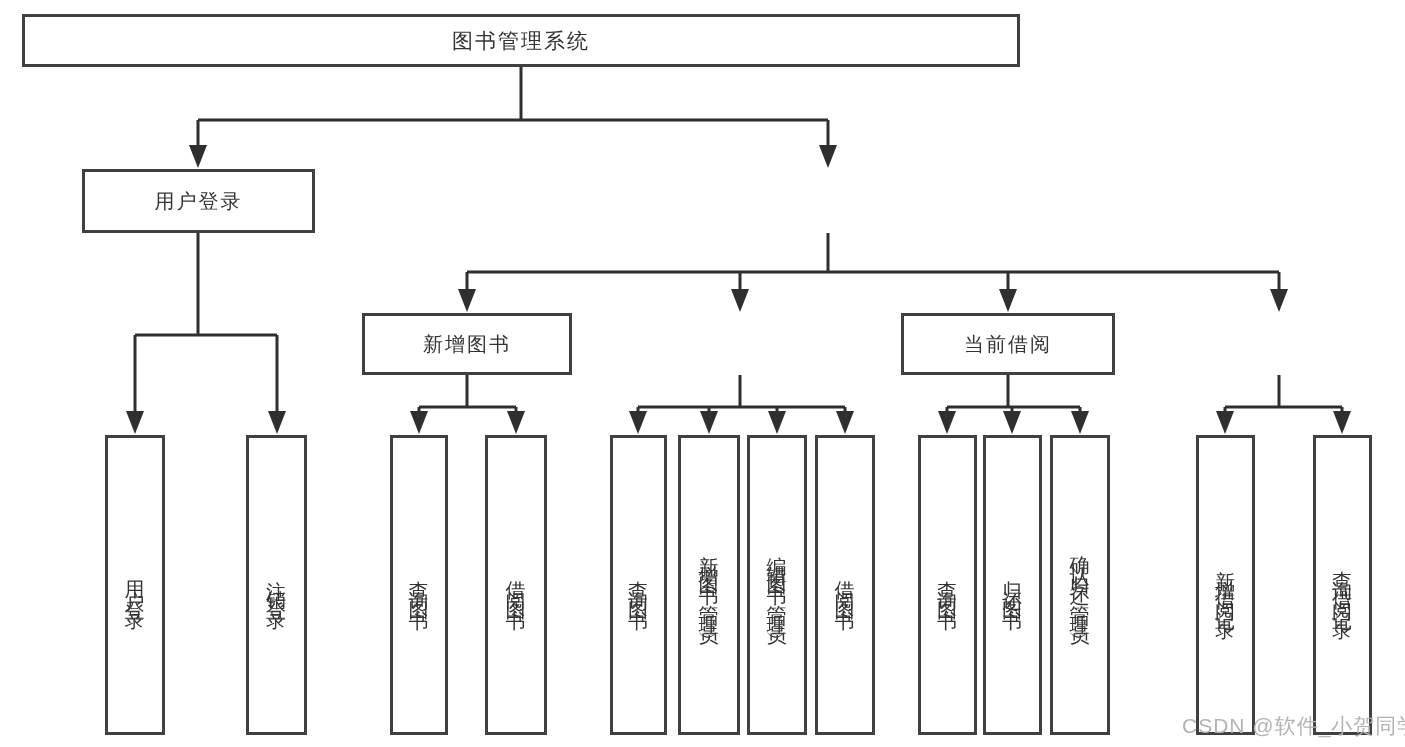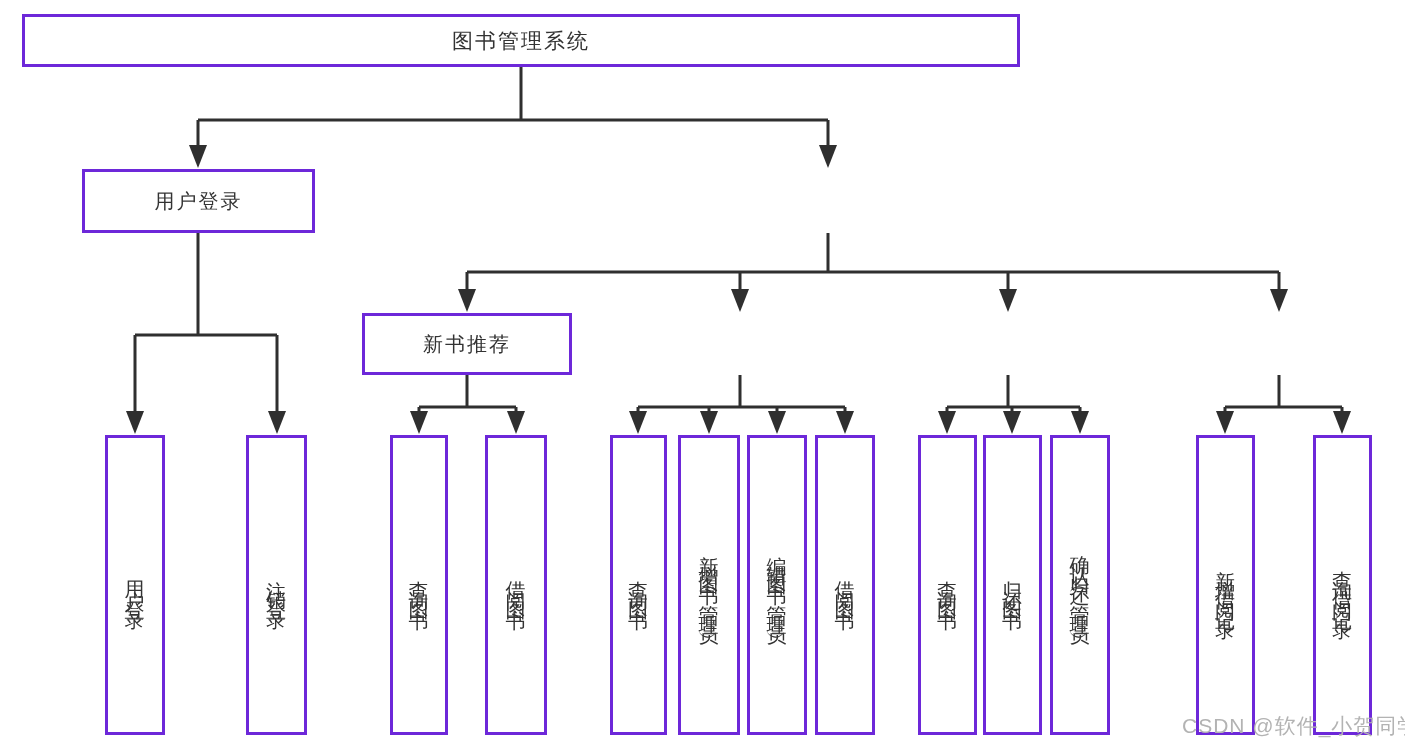--- a/index.html
+++ b/index.html
@@ -2,21 +2,21 @@
 <html><head>
 <meta charset="utf-8">
 <style>
   html,body{margin:0;padding:0;background:#ffffff;}
   .stage{
     position:relative;width:1405px;height:747px;background:#ffffff;overflow:hidden;
     font-family:"Liberation Sans",sans-serif;color:#333333;
   }
   .connectors{position:absolute;left:0;top:0;z-index:1;}
   .box{
-    position:absolute;z-index:2;background:#ffffff;border:3px solid #6d28d9;
+    position:absolute;z-index:2;background:#ffffff;border:3px solid #404040;
     display:flex;align-items:center;justify-content:center;box-sizing:border-box;text-align:center;
   }
   .box.h{font-size:20px;letter-spacing:2px;white-space:nowrap;}
   .box.root{font-size:21px;}
   .box.v span{
     writing-mode:vertical-lr;text-orientation:mixed;
     font-size:20px;letter-spacing:10px;line-height:1.1;white-space:nowrap;
   }
   .watermark{
     position:absolute;z-index:3;left:1182px;top:712px;
@@ -75,21 +75,22 @@
       <path fill="none" d="M1279,375 V407 M1225,407 H1342 M1225,407 V412 M1342,407 V412"></path>
       <polygon stroke="none" points="1216,411 1234,411 1225,434"></polygon>
       <polygon stroke="none" points="1333,411 1351,411 1342,434"></polygon>
     </g>
   </svg>
 
   <div class="box h root" style="left:22px;top:14px;width:998px;height:53px">图书管理系统</div>
 
   <div class="box h" style="left:82px;top:169px;width:233px;height:64px">用户登录</div>
 
-  <div class="box h" style="left:362px;top:313px;width:210px;height:62px">新书推荐</div>
+  <div class="box h" style="left:362px;top:313px;width:210px;height:62px">新增图书</div>
+  <div class="box h" style="left:901px;top:313px;width:214px;height:62px">当前借阅</div>
 
   <div class="box v" style="left:105px;top:435px;width:60px;height:300px">
     <span>用户登录</span>
   </div>
   <div class="box v" style="left:246px;top:435px;width:61px;height:300px">
     <span>注销登录</span>
   </div>
 
   <div class="box v" style="left:390px;top:435px;width:58px;height:300px">
     <span>查询图书</span>

